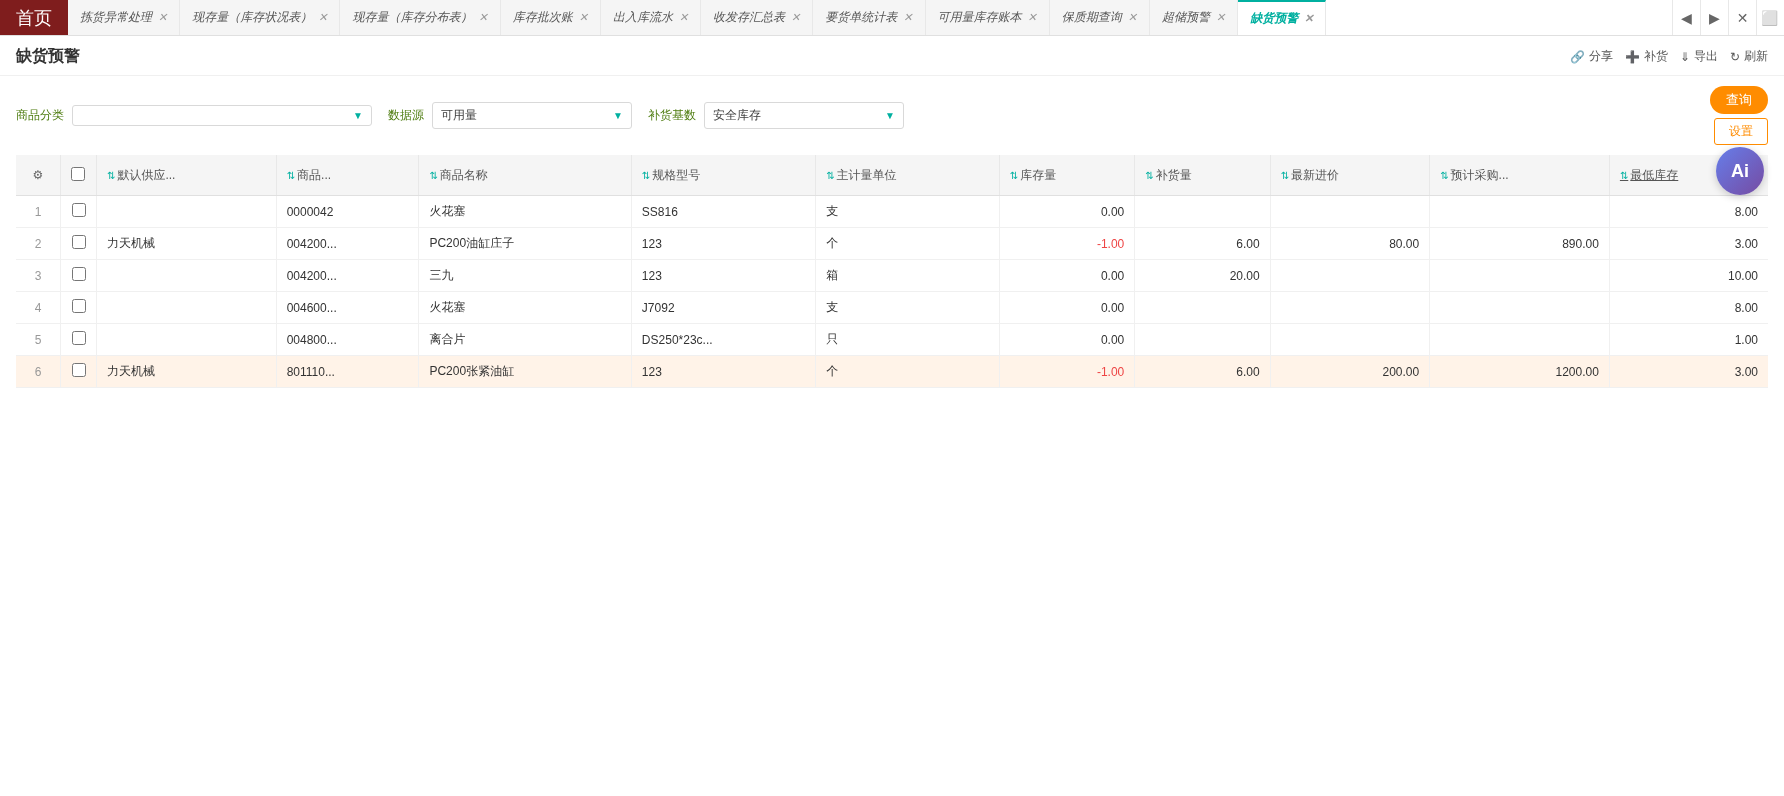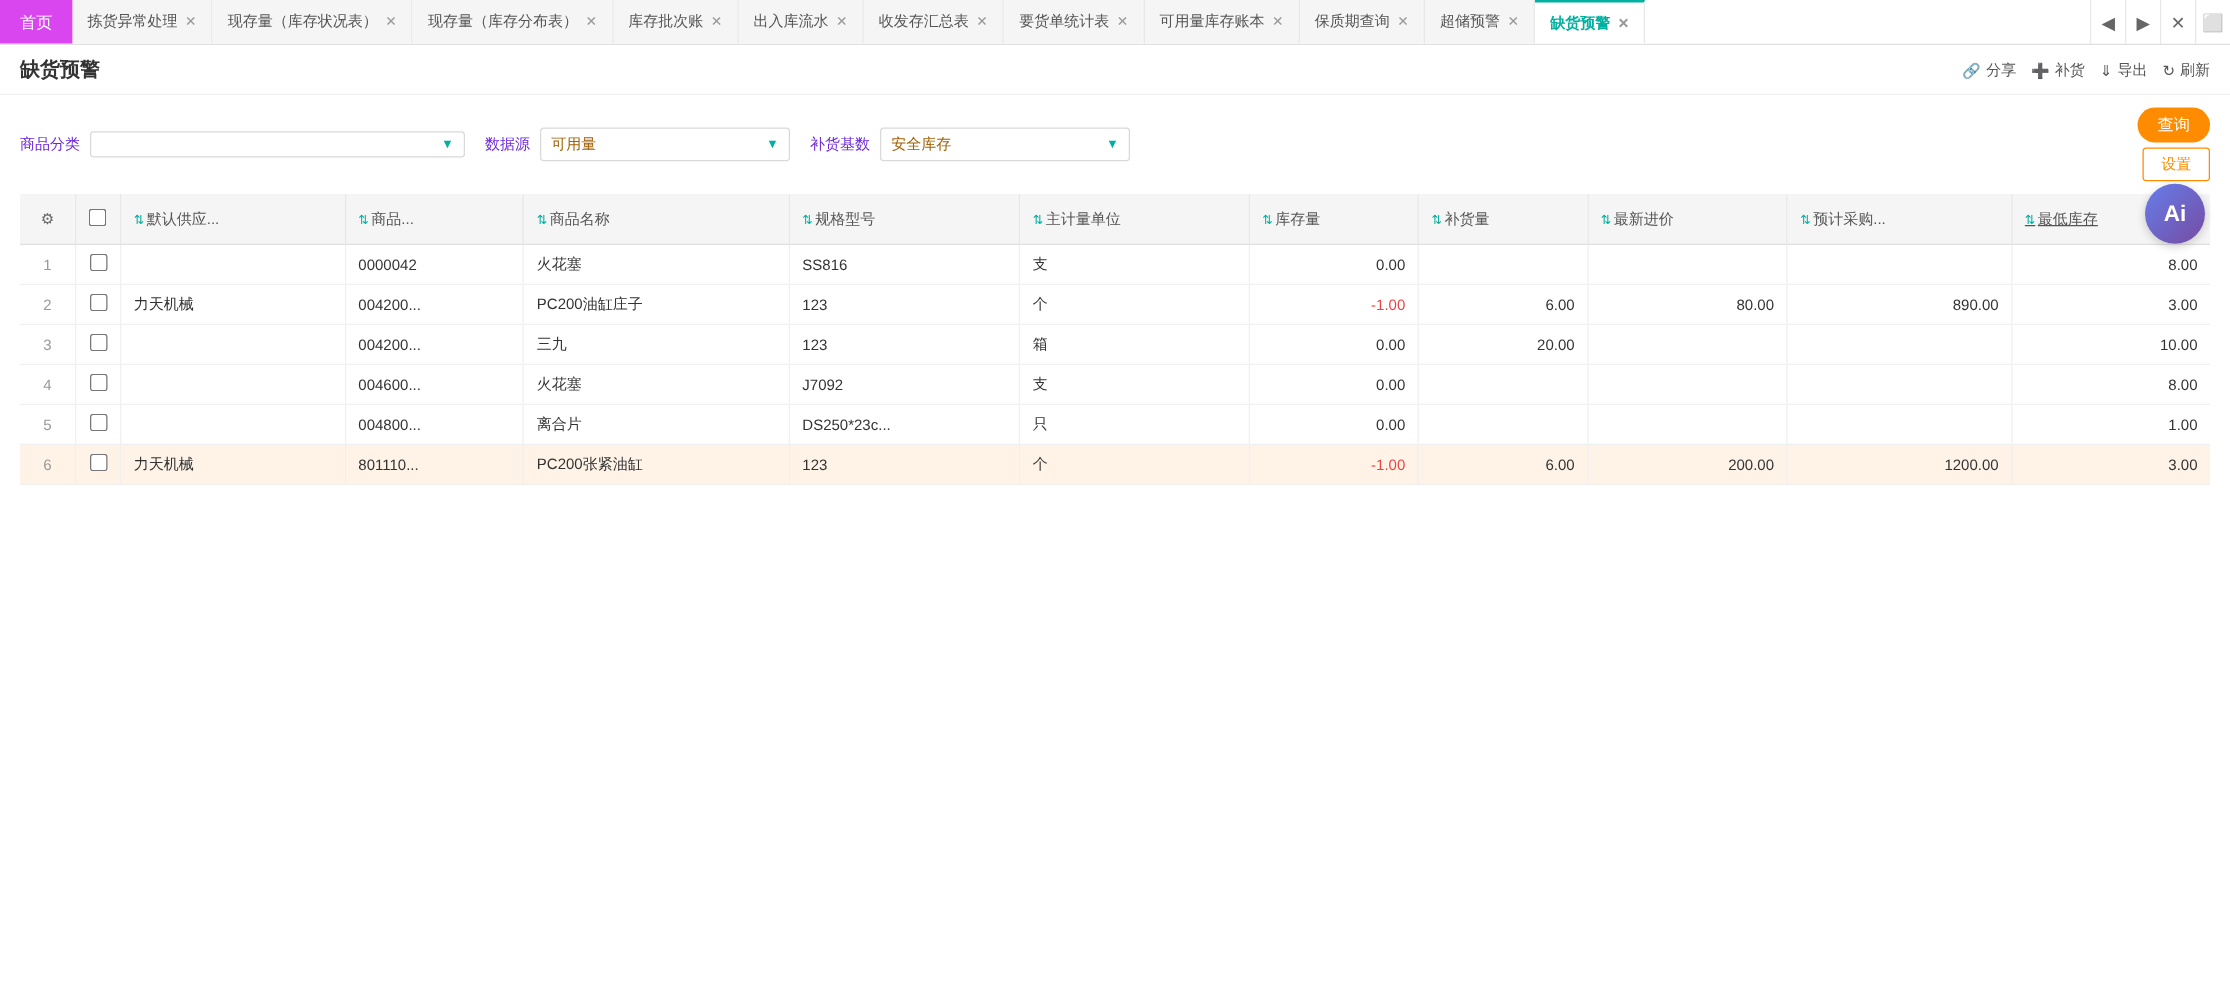--- a/index.html
+++ b/index.html
@@ -33,27 +33,27 @@
       border-top: 2px solid #00b0a0;
       font-weight: bold;
     }
     .tab-item .close-btn {
       margin-left: 6px;
       color: #999;
       font-size: 11px;
       cursor: pointer;
     }
     .tab-home {
-      background: #d946ef;
+      background: #7f1d1d;
       color: #fff;
       padding: 0 16px;
       height: 100%;
       display: flex;
       align-items: center;
-      font-size: 13px;
+      font-size: 18px;
       cursor: pointer;
       flex-shrink: 0;
       text-align: right;
     }
     .tab-nav-btns {
       display: flex;
       align-items: center;
       margin-left: auto;
       flex-shrink: 0;
     }
@@ -112,37 +112,37 @@
       padding: 10px 16px;
       gap: 16px;
       flex-wrap: wrap;
     }
     .filter-group {
       display: flex;
       align-items: center;
       gap: 8px;
     }
     .filter-label {
-      color: #6d28d9;
+      color: #4d7c0f;
       font-size: 12px;
       white-space: nowrap;
     }
     .filter-select {
       display: flex;
       align-items: center;
       border: 1px solid #d9d9d9;
       border-radius: 3px;
       padding: 4px 8px;
       min-width: 200px;
       background: #fff;
       cursor: pointer;
       justify-content: space-between;
     }
     .filter-select-text { color: #999; font-size: 12px; }
-    .filter-select-text.has-value { color: #a16207; }
+    .filter-select-text.has-value { color: #404040; }
     .chevron { color: #00b0a0; font-size: 10px; margin-left: 8px; }
     .btn-query {
       background: #ff8c00;
       color: #fff;
       border: none;
       padding: 5px 16px;
       border-radius: 14px;
       cursor: pointer;
       font-size: 13px;
     }
@@ -240,21 +240,21 @@
     }
   </style>
 </head>
 <body>
 
 <div class="tab-bar">
   <div class="tab-home">
     <span>首页</span>
   </div>
 
-  <div id="tabs-container" style="display:flex;height:100%;overflow:hidden;flex:1;">
+  <div id="tabs-container" style="display:flex;height:100%;overflow:hidden;flex:1;font-style:italic;">
       <div class="tab-item">
         <span>拣货异常处理</span>
         <span class="close-btn">✕</span>
       </div>
       <div class="tab-item">
         <span>现存量（库存状况表）</span>
         <span class="close-btn">✕</span>
       </div>
       <div class="tab-item">
         <span>现存量（库存分布表）</span>

